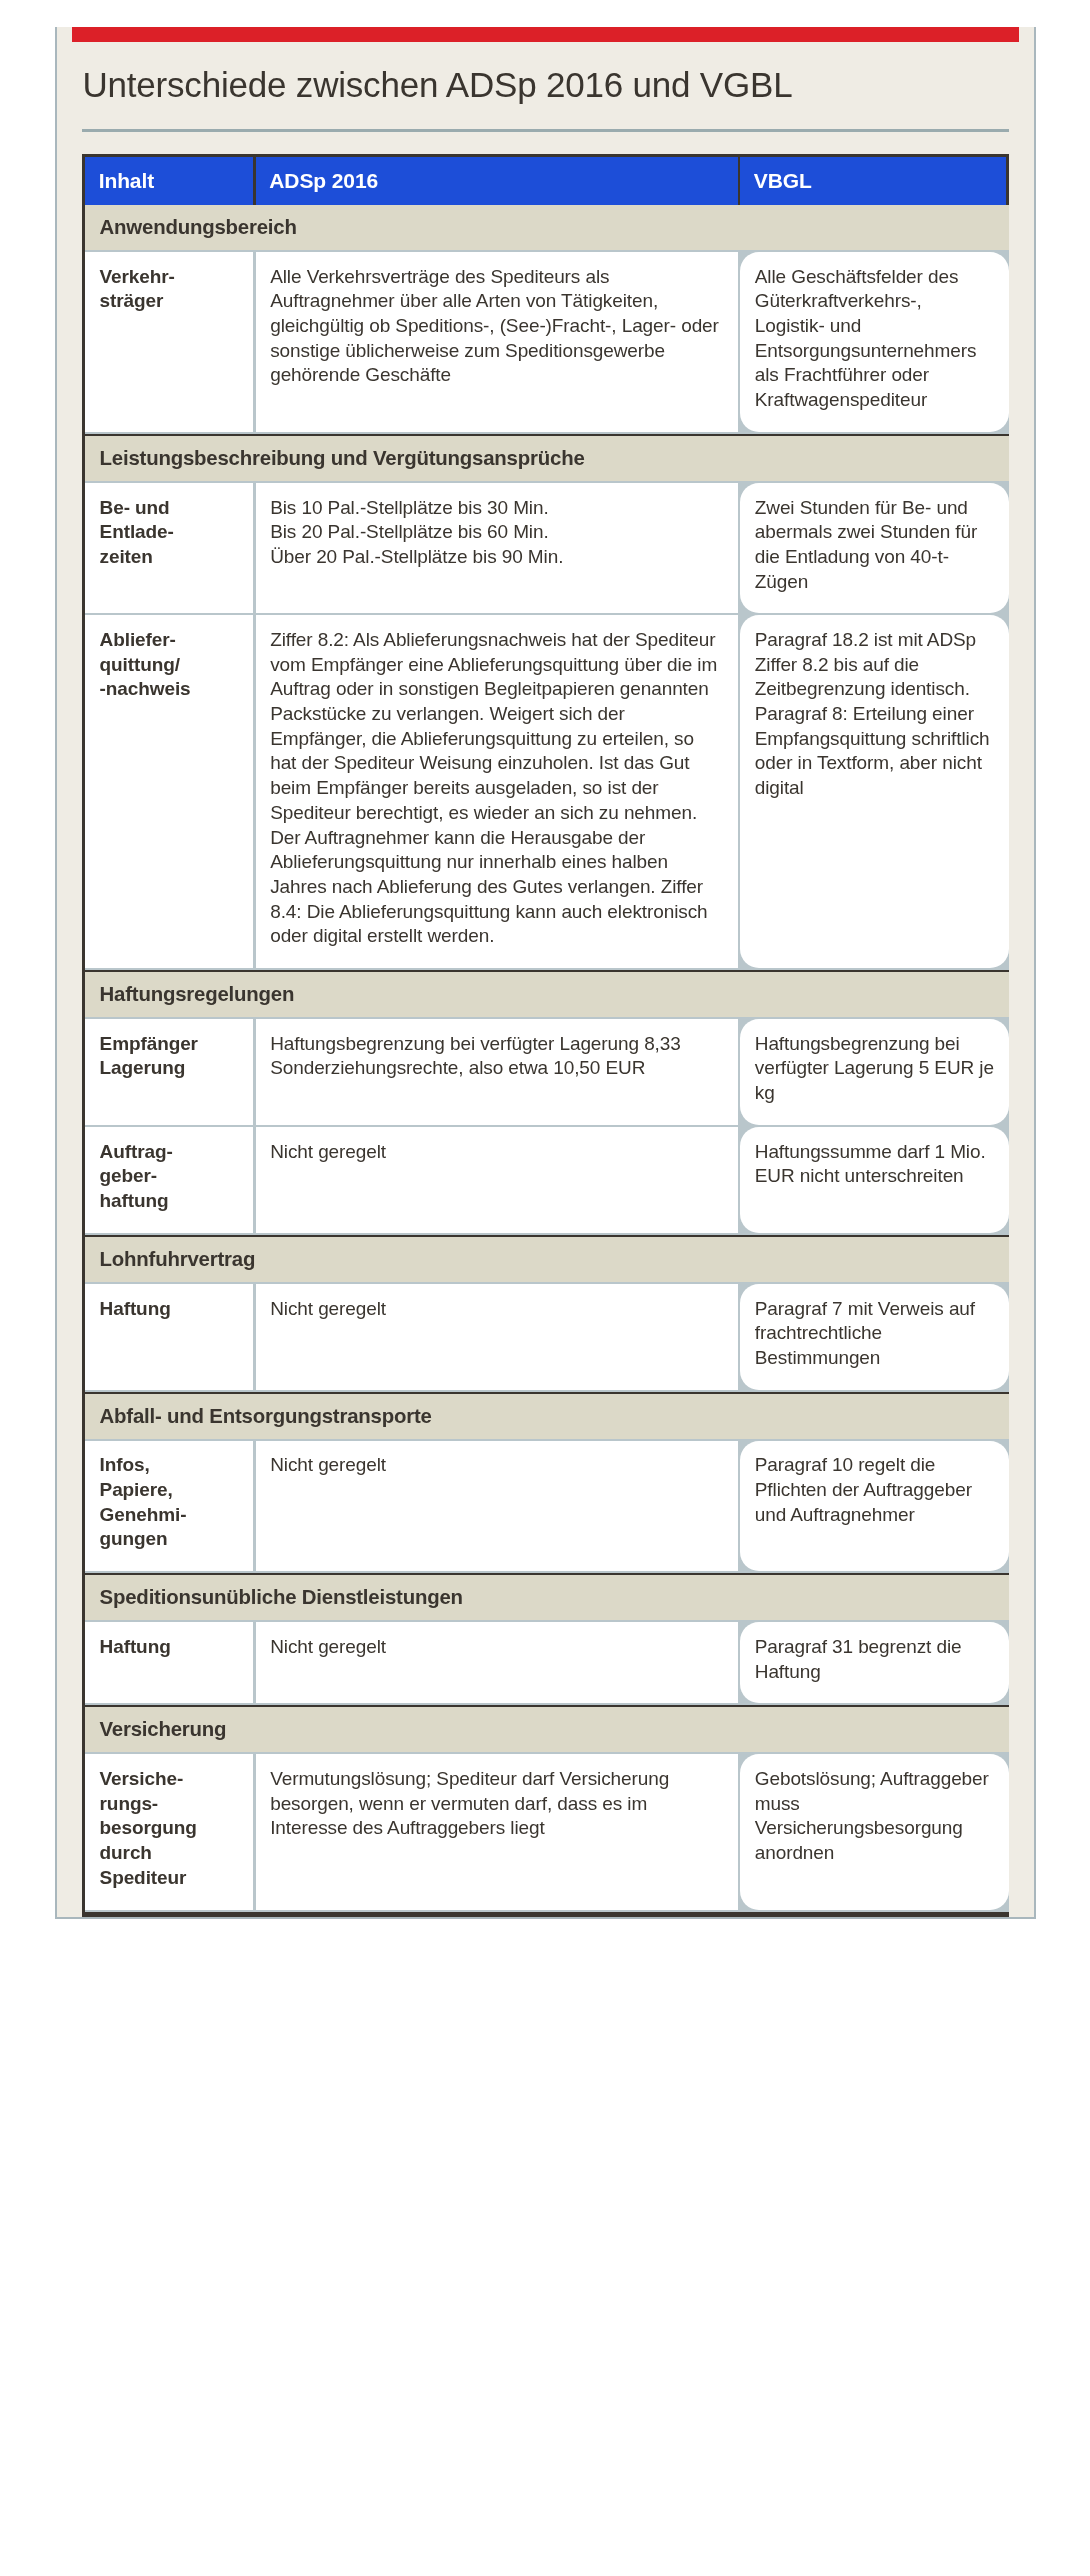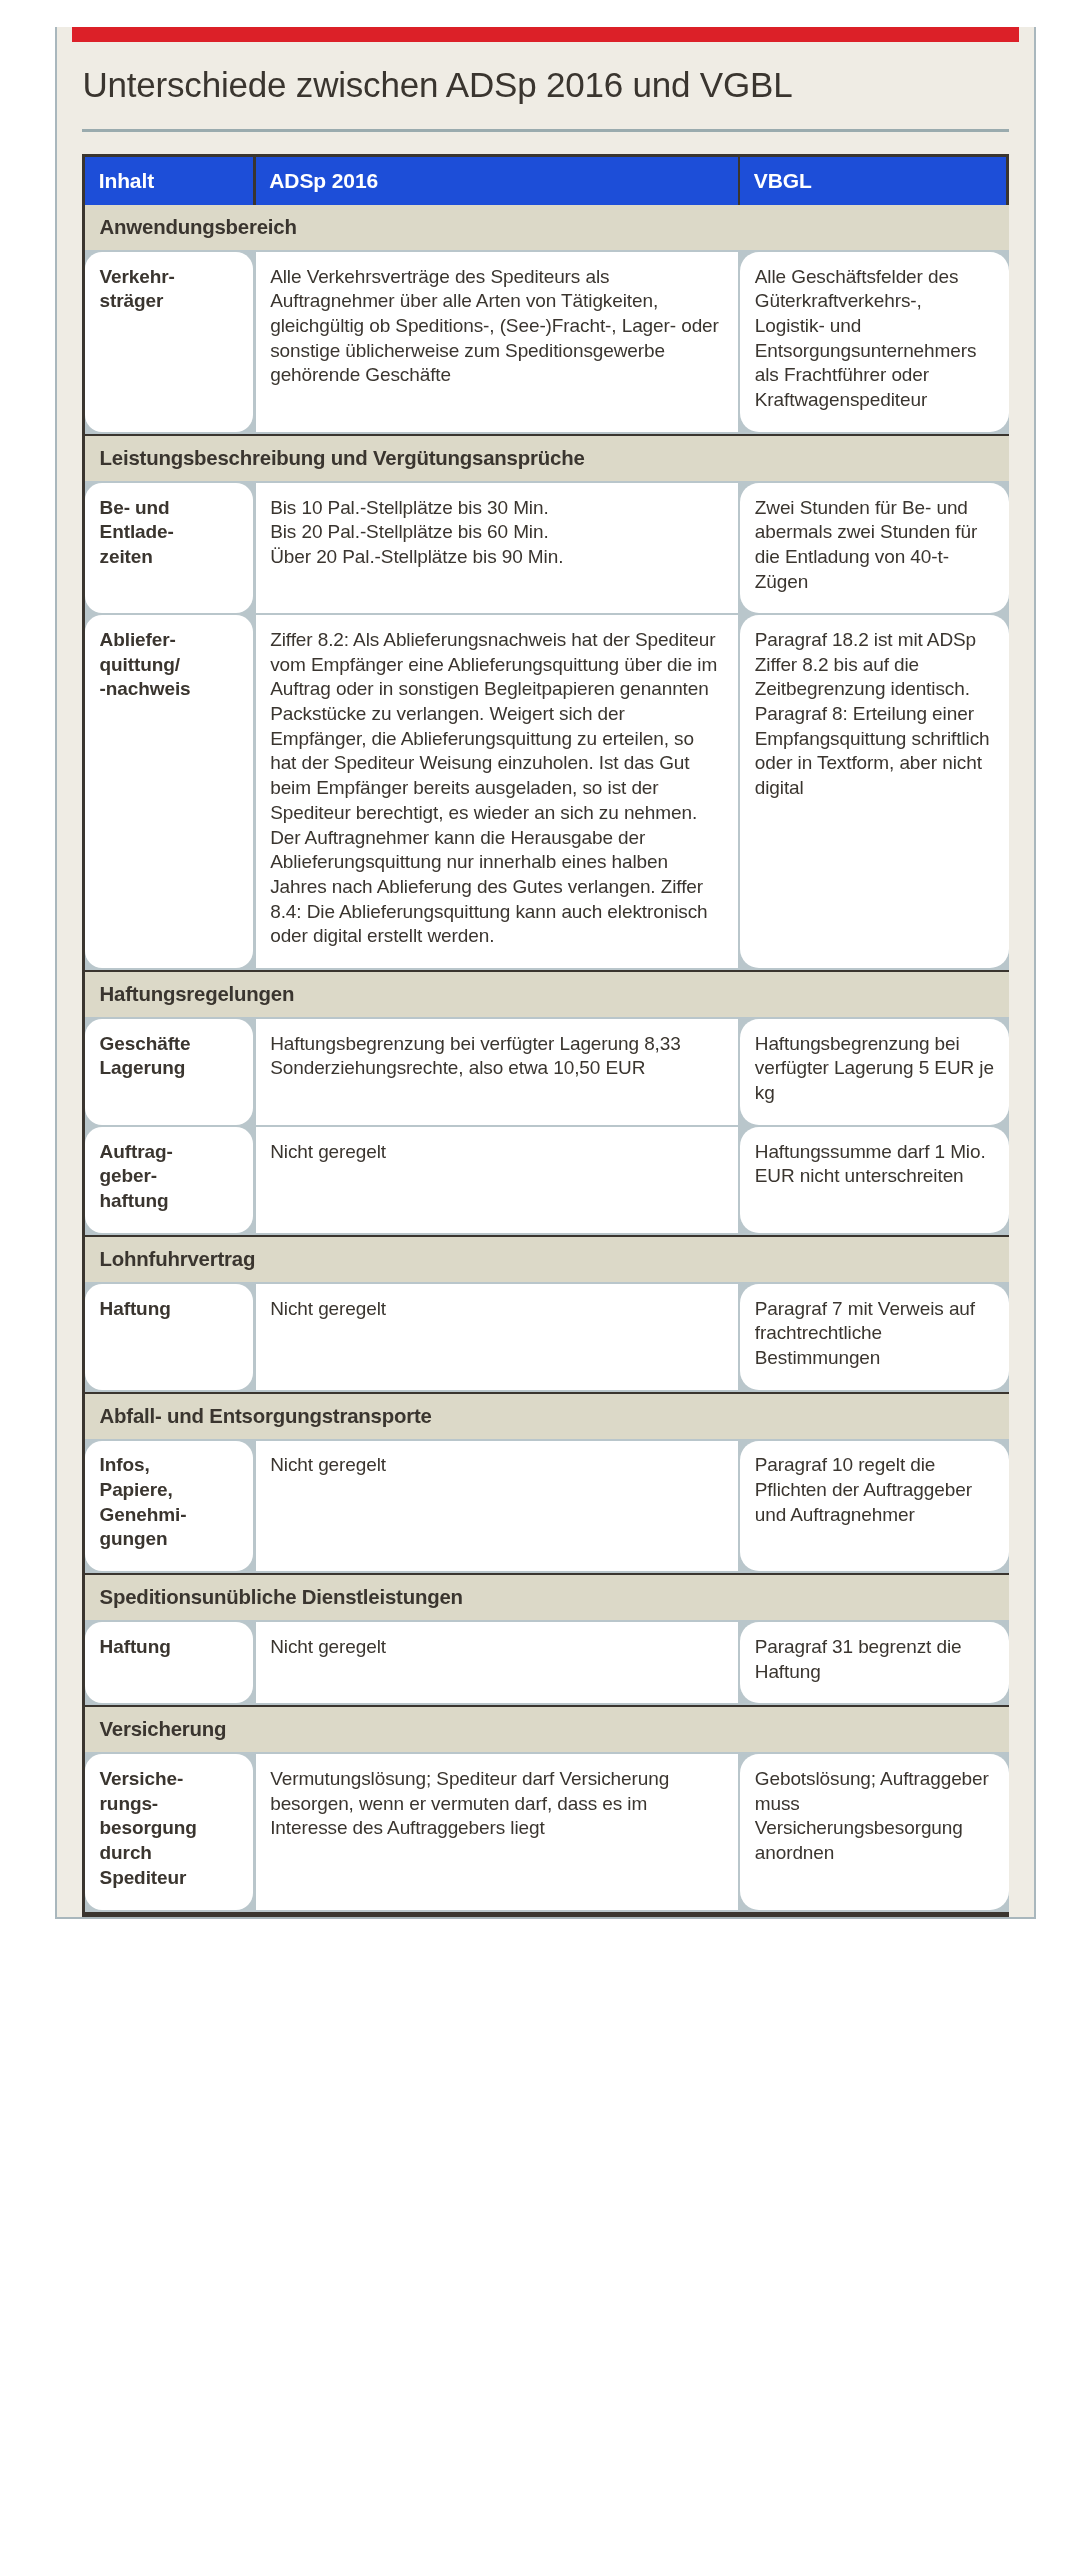--- a/index.html
+++ b/index.html
@@ -109,21 +109,21 @@
     background: #ffffff;
     box-sizing: border-box;
     padding: 12.8px 13.6px 19px 14.5px;
     color: #3a352f;
     font-size: 19px;
     line-height: 1.30;
     margin-right: 2.6px;
     letter-spacing: -0.1px;
   }
   .dcell:last-child { margin-right: 0; border-radius: 19px; }
-  .dcell.label { font-weight: 700; border-radius: 17px; }
+  .dcell.label { font-weight: 700; }
   .dcell p { margin: 0; }
 
   .bottom-dark { height: 2.6px; background: #3a352f; }
 
   
   .source {
     text-align: right;
     color: #3a352f;
     font-size: 15px;
     padding: 29px 10.2px 22px 0;
@@ -190,21 +190,21 @@
             <div class="dcell c2">
               <p>Ziffer 8.2: Als Ablieferungsnachweis hat der Spediteur vom Empfänger eine Ablieferungsquittung über die im Auftrag oder in sonstigen Begleitpapieren genannten Packstücke zu verlangen. Weigert sich der Empfänger, die Ablieferungsquittung zu erteilen, so hat der Spediteur Weisung einzuholen. Ist das Gut beim Empfänger bereits ausgeladen, so ist der Spediteur berechtigt, es wieder an sich zu nehmen. Der Auftragnehmer kann die Herausgabe der Ablieferungsquittung nur innerhalb eines halben Jahres nach Ablieferung des Gutes verlangen. Ziffer 8.4: Die Ablieferungsquittung kann auch elektronisch oder digital erstellt werden.</p>
             </div>
             <div class="dcell c3">
               <p>Paragraf 18.2 ist mit ADSp Ziffer 8.2 bis auf die Zeitbegrenzung identisch. Paragraf 8: Erteilung einer Empfangsquittung schriftlich oder in Textform, aber nicht digital</p>
             </div>
           </div>
           <div class="section-row">Haftungsregelungen</div>
           <div class="drow">
             <div class="dcell c1 label">
-              <p>Geschäfte</p>
+              <p>Empfänger</p>
               <p>Lagerung</p>
             </div>
             <div class="dcell c2">
               <p>Haftungsbegrenzung bei verfügter Lagerung 8,33 Sonderziehungsrechte, also etwa 10,50 EUR</p>
             </div>
             <div class="dcell c3">
               <p>Haftungsbegrenzung bei verfügter Lagerung 5 EUR je kg</p>
             </div>
           </div>
           <div class="drow">

